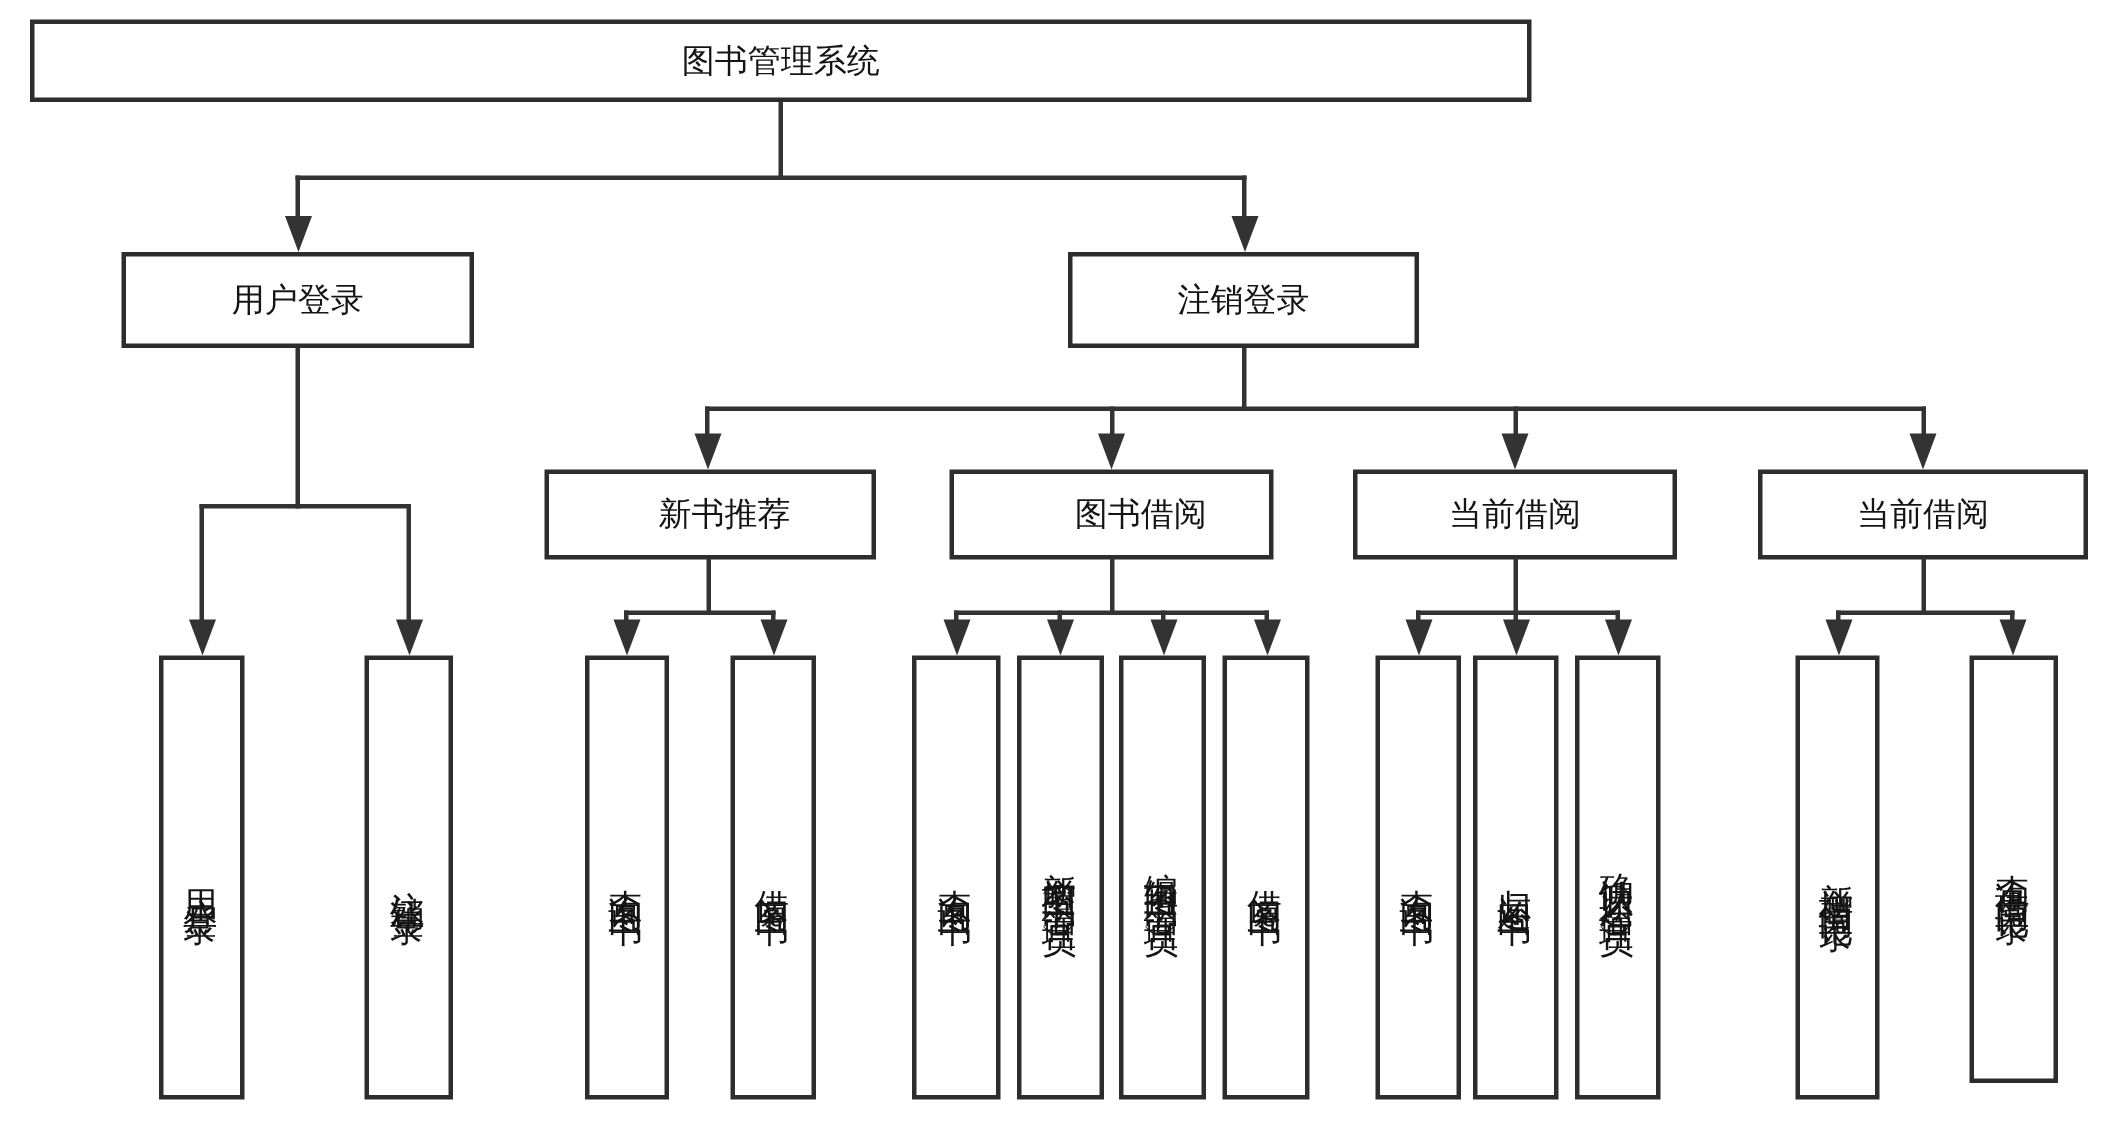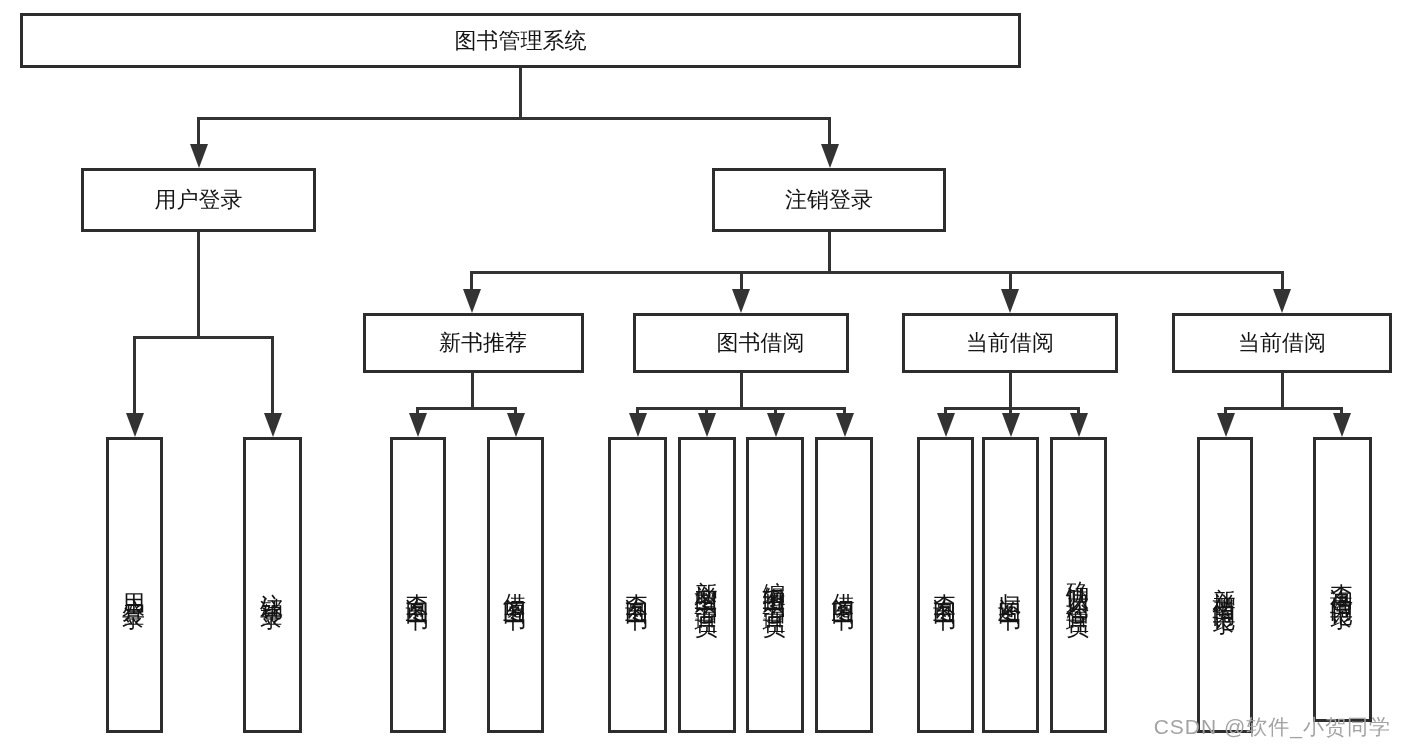--- a/index.html
+++ b/index.html
@@ -138,15 +138,14 @@
   <div class="box vbox" style="left:746px; top:437px; width:58px; height:296px;">编辑图书（管理员）</div>
   <div class="box vbox" style="left:815px; top:437px; width:58px; height:296px;">借阅图书</div>
 
   <div class="box vbox" style="left:917px; top:437px; width:57px; height:296px;">查询图书</div>
   <div class="box vbox" style="left:982px; top:437px; width:57px; height:296px;">归还图书</div>
   <div class="box vbox" style="left:1050px; top:437px; width:57px; height:296px;">确认归还（管理员）</div>
 
   <div class="box vbox" style="left:1197px; top:437px; width:56px; height:296px;">新增借阅记录</div>
   <div class="box vbox" style="left:1313px; top:437px; width:59px; height:285px;">查询借阅记录</div>
 
-  <div class="watermark">CSDN @软件_小贺同学</div>
 
 </div>
 
 </body></html>

